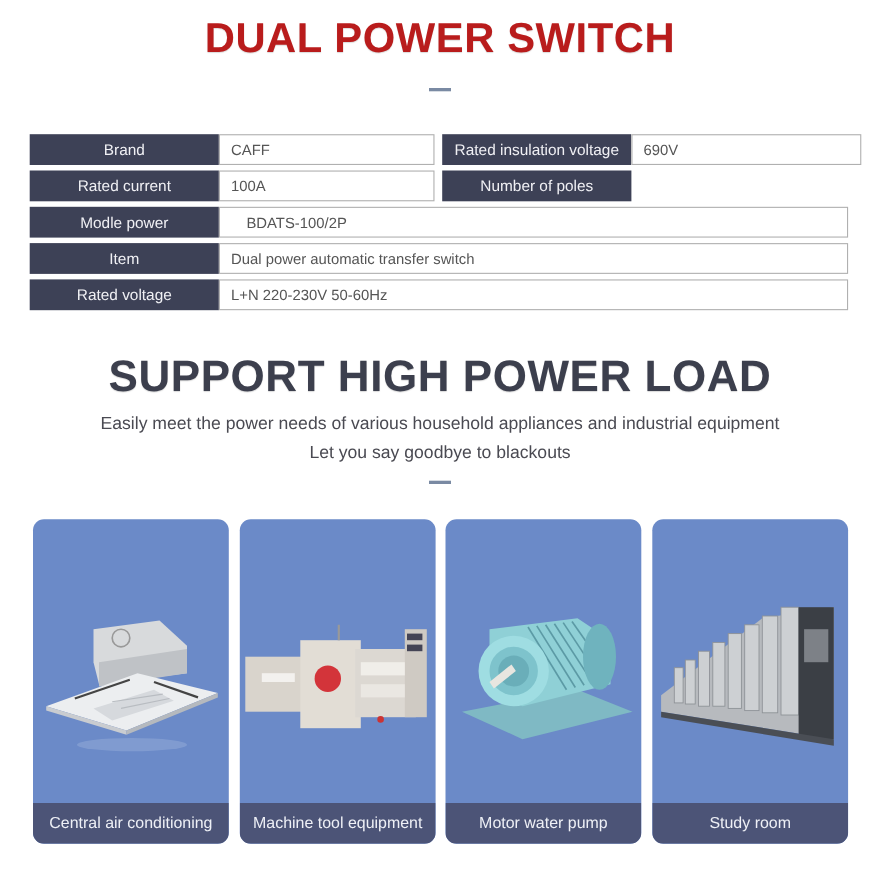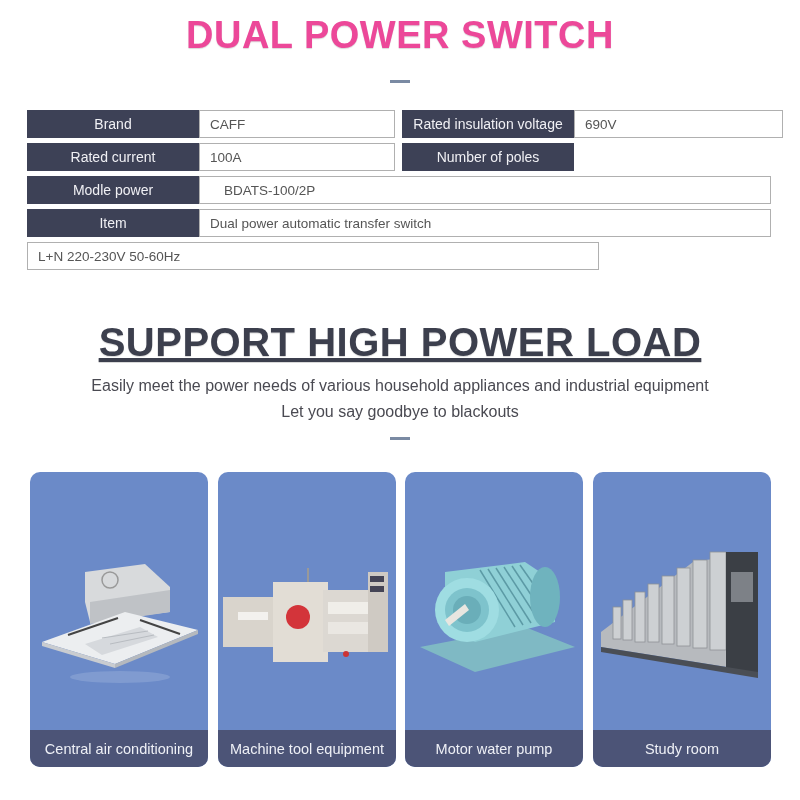--- a/index.html
+++ b/index.html
@@ -1,43 +1,42 @@
 <!DOCTYPE html>
 <html><head>
 <meta charset="utf-8">
 <style>
   * { box-sizing: border-box; margin: 0; padding: 0; }
   html, body { width: 800px; height: 800px; background: #ffffff; overflow: hidden; }
   body { font-family: "Liberation Sans", sans-serif; color: #3b3d4a; position: relative; }
 
   .title1 {
     position: absolute; left: 0; top: 14px; width: 800px; text-align: center;
-    font-size: 38px; font-weight: bold; color: #ec4899; letter-spacing: 0.5px;
+    font-size: 38px; font-weight: bold; color: #b91c1c; letter-spacing: 0.5px;
     text-shadow: 0 1px 1px rgba(0,0,0,0.15);
   }
   .dash { position: absolute; width: 20px; height: 3px; background: #7a8aa3; left: 390px; }
   .dash1 { top: 80px; }
   .dash2 { top: 437px; }
 
   .spec-table { position: absolute; left: 27px; top: 110px; width: 744px; }
-  .spec-row { position: absolute; left: 0; height: 28px; display: flex; }
+  .spec-row { position: absolute; left: 0; height: 28px; display: flex; margin-top: 12px; }
   .spec-label {
     background: #3d4156; color: #f0f0f4; font-size: 14px; display: flex;
     align-items: center; justify-content: center; height: 28px;
   }
   .spec-value {
     border: 1px solid #b0b0b0; background: #fff; color: #555; font-size: 13.5px;
     display: flex; align-items: center; padding-left: 10px; height: 28px;
   }
 
   .title2 {
     position: absolute; left: 0; top: 320px; width: 800px; text-align: center;
     font-size: 40px; font-weight: bold; color: #3c3f4d; letter-spacing: 0.5px;
     text-shadow: 0 1px 1px rgba(0,0,0,0.15);
-    text-decoration: underline;
   }
   .sub {
     position: absolute; left: 0; width: 800px; text-align: center; font-size: 16px; color: #4a4a52;
   }
   .sub1 { top: 377px; }
   .sub2 { top: 403px; }
 
   .card {
     position: absolute; top: 472px; width: 178px; height: 295px; border-radius: 10px;
     background: #6b8ac8; overflow: hidden;
@@ -76,20 +75,21 @@
     <div class="spec-label" style="width:172px;">Modle power</div>
     <div class="spec-value" style="width:572px;padding-left:24px;">BDATS-100/2P</div>
   </div>
 
   <div class="spec-row" style="top:99px;">
     <div class="spec-label" style="width:172px;">Item</div>
     <div class="spec-value" style="width:572px;">Dual power automatic transfer switch</div>
   </div>
 
   <div class="spec-row" style="top:132px;">
+    <div class="spec-label" style="width:172px;">Rated voltage</div>
     <div class="spec-value" style="width:572px;">L+N 220-230V 50-60Hz</div>
   </div>
 </div>
 
 <div class="title2">SUPPORT HIGH POWER LOAD</div>
 <div class="sub sub1">Easily meet the power needs of various household appliances and industrial equipment</div>
 <div class="sub sub2">Let you say goodbye to blackouts</div>
 <div class="dash dash2"></div>
 
 <div class="card" style="left:30px;">

